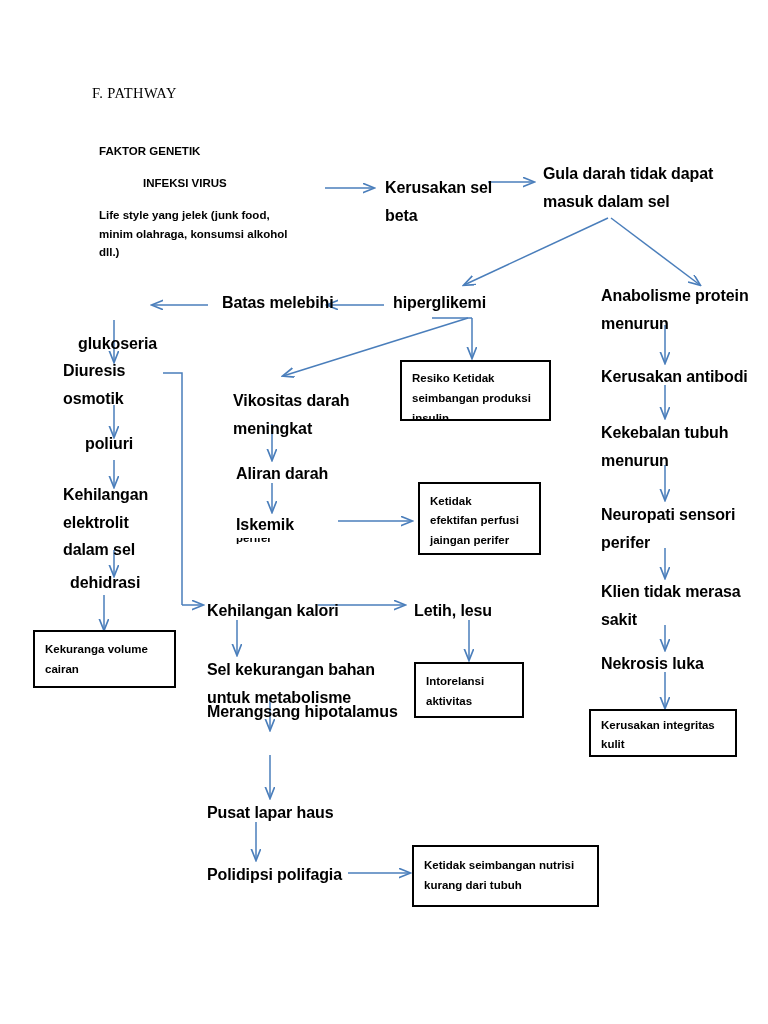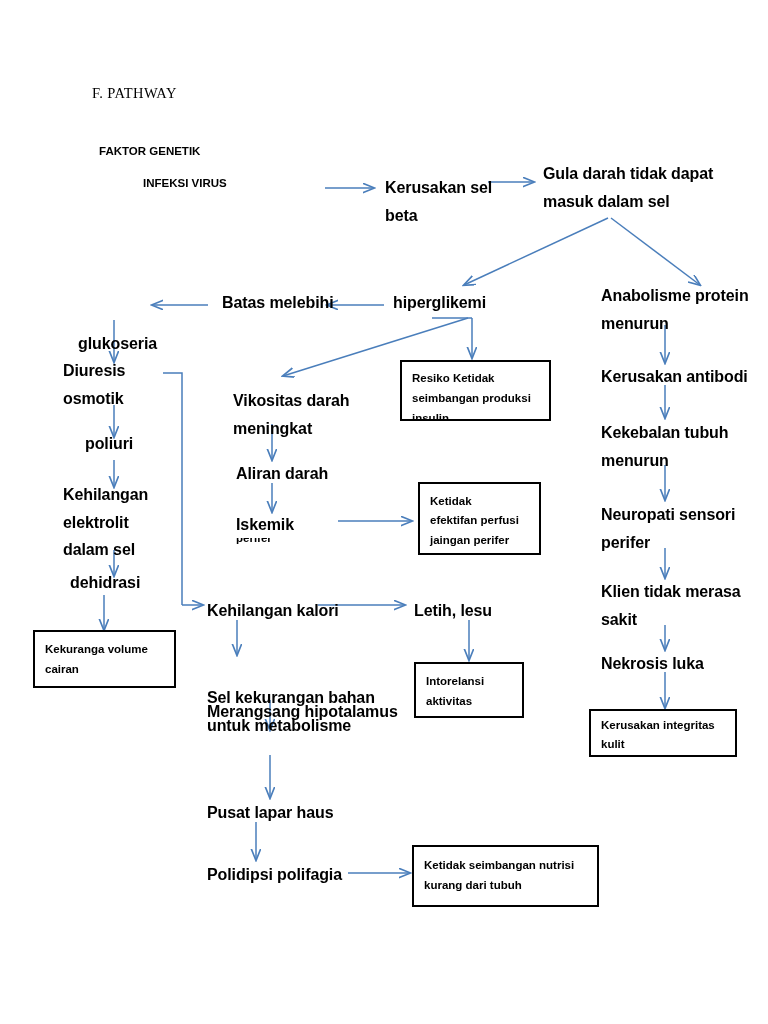--- a/index.html
+++ b/index.html
@@ -128,20 +128,23 @@
       <line x1="665" y1="548" x2="665" y2="578"></line>
       <line x1="665" y1="625" x2="665" y2="650"></line>
       <line x1="665" y1="672" x2="665" y2="708"></line>
     </g>
   </svg>
 
   <div class="title" style="left:92px;top:85px;">F. PATHWAY</div>
 
   <div class="cause" style="left:99px;top:143px;">FAKTOR GENETIK</div>
   <div class="cause" style="left:99px;top:175px;margin-left:44px;">INFEKSI VIRUS</div>
+  <div class="cause" style="left:99px;top:206px;line-height:1.62;">Life style yang jelek (junk food,
+minim olahraga, konsumsi alkohol
+dll.)</div>
 
   <div class="node" style="left:385px;top:174px;">Kerusakan sel
 beta</div>
   <div class="node" style="left:543px;top:160px;">Gula darah tidak dapat
 masuk dalam sel</div>
 
   <div class="node" style="left:393px;top:289px;">hiperglikemi</div>
   <div class="node" style="left:601px;top:282px;">Anabolisme protein
 menurun</div>
 
@@ -159,21 +162,21 @@
 meningkat</div>
   <div class="node" style="left:236px;top:460px;">Aliran darah</div>
   <div class="node" style="left:236px;top:511px;">Iskemik</div>
 
   <div class="clipline" style="left:236px;top:538px;width:56px;height:7px;">
     <span style="position:absolute;left:0;top:-6px;font-size:11.5px;font-weight:bold;">perifer</span>
   </div>
 
   <div class="node" style="left:207px;top:597px;">Kehilangan kalori</div>
   <div class="node" style="left:414px;top:597px;">Letih, lesu</div>
-  <div class="node" style="left:207px;top:656px;margin-top:28px;">Sel kekurangan bahan
+  <div class="node" style="left:207px;top:656px;">Sel kekurangan bahan
 untuk metabolisme</div>
   <div class="node" style="left:207px;top:698px;">Merangsang hipotalamus</div>
   <div class="node" style="left:207px;top:799px;">Pusat lapar haus</div>
   <div class="node" style="left:207px;top:861px;">Polidipsi polifagia</div>
 
   <div class="node" style="left:601px;top:363px;">Kerusakan antibodi</div>
   <div class="node" style="left:601px;top:419px;">Kekebalan tubuh
 menurun</div>
   <div class="node" style="left:601px;top:501px;">Neuropati sensori
 perifer</div>

